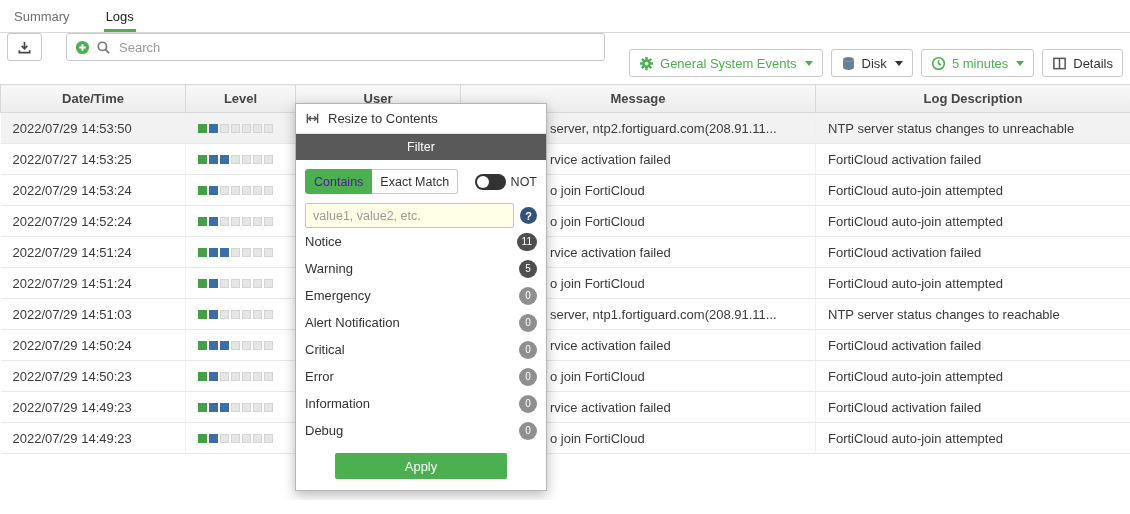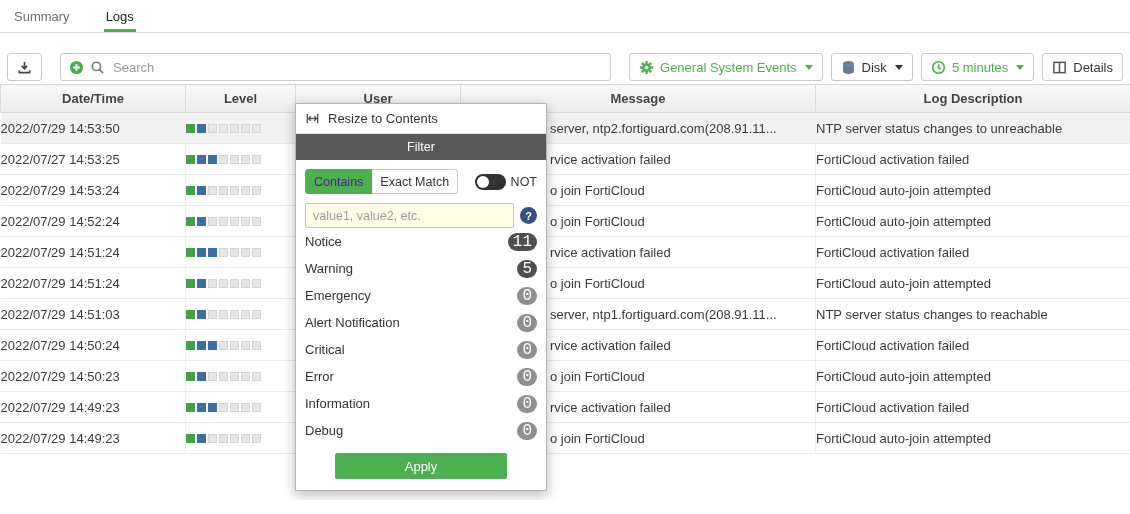--- a/index.html
+++ b/index.html
@@ -6,37 +6,37 @@
   * { box-sizing: border-box; }
   body { margin:0; background:#fff; font-family:"Liberation Sans", sans-serif; }
   .screen { position:relative; width:1130px; height:500px; background:#fff; overflow:hidden; font-size:13px; color:#333; }
 
   
   .tabbar { height:33px; border-bottom:1px solid #d9d9d9; display:flex; align-items:flex-end; padding-left:12px; gap:32px; }
   .tab { padding:7px 2px 8px; color:#6e6e6e; cursor:pointer; }
   .tab.active { color:#222; border-bottom:3px solid var(--accent,#4caf50); padding-bottom:5px; }
 
   
-  .toolbar { height:48px; display:flex; align-items:flex-end; padding:0 7px; gap:18px; }
+  .toolbar { height:48px; display:flex; align-items:flex-start; padding:0 7px; gap:24px; }
   .tbtn { height:28px; border:1px solid #c9c9c9; background:#fff; border-radius:3px; display:inline-flex; align-items:center; gap:6px; padding:0 9px; font-size:13px; color:#333; font-family:inherit; cursor:pointer; white-space:nowrap; }
   .tbtn.green { color:var(--accent,#4caf50); }
   .icon { display:inline-flex; width:15px; height:15px; }
   .icon svg { width:100%; height:100%; }
   .searchbox { width:563px; height:28px; border:1px solid #c9c9c9; border-radius:3px; display:flex; align-items:center; padding:0 8px; gap:6px; }
   .searchbox input { border:none; outline:none; flex:1; font-size:13px; font-family:inherit; background:transparent; color:#333; }
   input::placeholder { color:#9a9a9a; }
-  .toolbar-right { margin-left:auto; display:flex; gap:8px; }
+  .toolbar-right { margin-left:auto; display:flex; gap:8px;margin-top:16px; }
   .caret { width:0; height:0; border-left:4px solid transparent; border-right:4px solid transparent; border-top:5px solid currentColor; display:inline-block; margin-left:2px; }
 
   
   .grid { position:absolute; top:84px; left:0; width:1130px; }
   table { border-collapse:collapse; table-layout:fixed; width:1130px; }
   thead th { height:28px; background:linear-gradient(#f9f9f9,#ececec); border:1px solid #d8d8d8; border-left:none; font-weight:bold; color:#454545; font-size:13px; text-align:center; padding:0 6px; overflow:hidden; white-space:nowrap; cursor:pointer; }
   thead th:first-child { border-left:1px solid #d8d8d8; }
-  tbody td { height:31px; border-bottom:1px solid #e9e9e9; border-right:1px solid #f0f0f0; padding:0 0; white-space:nowrap; overflow:hidden; font-size:13px; color:#3a3a3a; }
+  tbody td { height:31px; border-bottom:1px solid #e9e9e9; border-right:1px solid #f0f0f0; padding:0 12px; white-space:nowrap; overflow:hidden; font-size:13px; color:#3a3a3a; }
   tbody tr.hl { background:#f2f2f2; }
   .td-msg { padding-left:89px; }
   .lvl { display:flex; gap:2px; }
   .lvl span { width:9px; height:9px; background:#e6e6e6; border:1px solid #d4d4d4; }
 
   
   .popup { position:absolute; left:295px; top:103px; width:252px; background:#fff; border:1px solid #b5b5b5; box-shadow:0 4px 12px rgba(0,0,0,.28); z-index:5; }
   .menu-item { height:30px; display:flex; align-items:center; gap:8px; padding:0 9px; border-bottom:1px solid #e2e2e2; cursor:pointer; color:#333; }
   .filter-title { height:26px; background:#595959; color:#fff; display:flex; align-items:center; justify-content:center; font-size:12.5px; }
   .filter-body { padding:9px 9px 11px; }
@@ -45,21 +45,21 @@
   .seg.active { background:var(--accent,#4caf50); border-color:var(--accent,#4caf50); color:#4c1d95; }
   .seg:first-child { border-radius:3px 0 0 3px; }
   .seg + .seg { border-radius:0 3px 3px 0; border-left:none;text-align:center; }
   .toggle { margin-left:auto; width:31px; height:16px; background:#323232; border-radius:9px; position:relative; cursor:pointer; flex:none; }
   .knob { position:absolute; left:2px; top:2px; width:12px; height:12px; border-radius:50%; background:#fff; }
   .not-label { margin-left:5px; font-size:12.5px; color:#333; }
   .value-row { display:flex; align-items:center; gap:6px; margin-bottom:0; }
   .value-input { flex:1; height:25px; border:1px solid #c4c4c4; background:#ffffe8; padding:0 7px; font-size:12.5px; font-family:inherit; border-radius:2px; color:#333; }
   .help { width:17px; height:17px; border-radius:50%; background:var(--help-bg,#33527e); color:#fff; font-size:11px; font-weight:bold; display:flex; align-items:center; justify-content:center; flex:none; cursor:pointer; }
   .fitem { display:flex; align-items:center; justify-content:space-between; height:27px; cursor:pointer; }
-  .badge { min-width:18px; height:18px; border-radius:9px; background:var(--badge,#4f4f4f); color:#fff; font-size:16px; display:flex; align-items:center; justify-content:center; padding:0 5px;font-family:Liberation Mono, monospace; }
+  .badge { min-width:18px; height:18px; border-radius:9px; background:var(--badge,#4f4f4f); color:#fff; font-size:10px; display:flex; align-items:center; justify-content:center; padding:0 5px; }
   .badge.zero { background:var(--badge-zero,#8f8f8f); }
   .apply { display:block; margin:9px auto 0; width:172px; height:26px; background:var(--accent,#4caf50); color:#fff; border:none; border-radius:2px; font-size:13px; font-family:inherit; cursor:pointer; }
 </style>
 </head>
 <body>
 
 <div class="screen">
 
   <div class="tabbar">
     <div class="tab">Summary</div>

